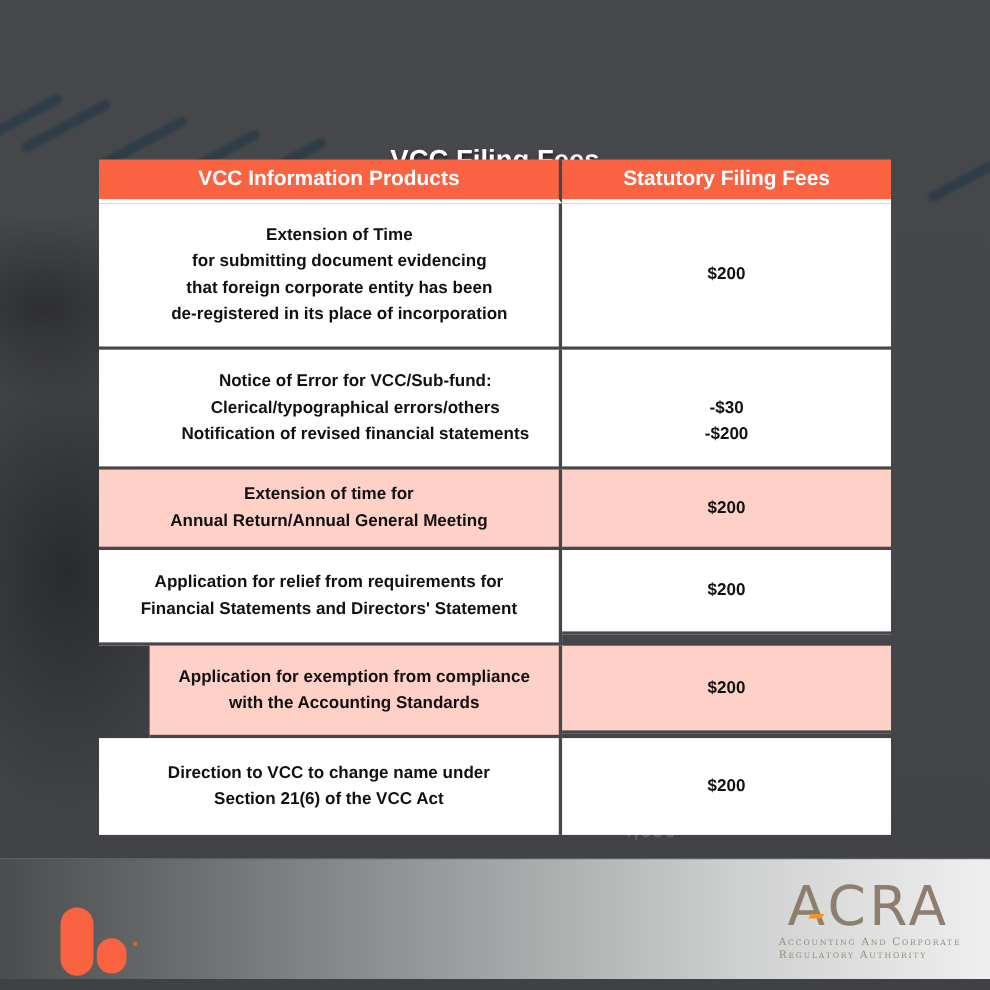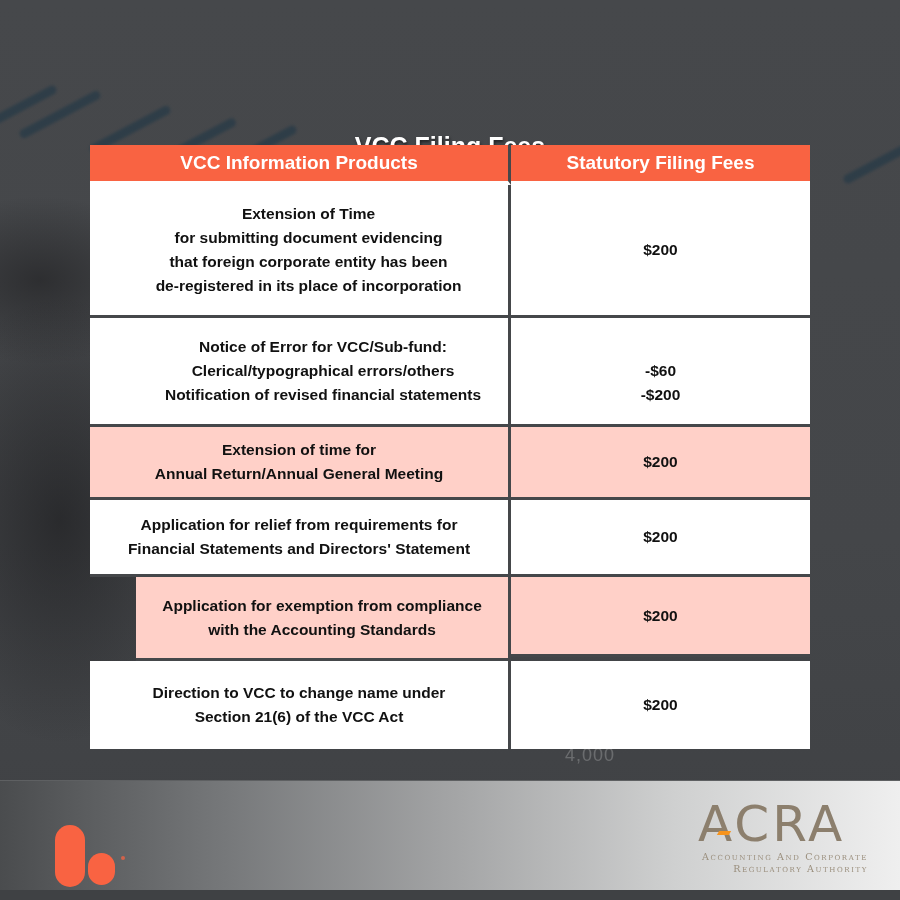--- a/index.html
+++ b/index.html
@@ -56,35 +56,35 @@
   .band {
     position: absolute; left: 0; top: 780px; width: 900px; height: 110px;
     background: linear-gradient(90deg, #4a4c4e 0%, #76787a 25%, #a3a4a5 50%, #cfd0d0 75%, #efefef 100%);
     border-top: 1px solid #5e6062;
   }
   .brand-logo { position: absolute; left: 55px; top: 44px; width: 70px; height: 66px; }
   .brand-logo .bar { position: absolute; left: 0; top: 0; width: 30px; height: 62px; background: #f96342; border-radius: 15px; }
   .brand-logo .dot { position: absolute; left: 33px; top: 28px; width: 27px; height: 32px; background: #f96342; border-radius: 14px; }
   .brand-logo .tiny { position: absolute; left: 66px; top: 31px; width: 4px; height: 4px; background: #d2634b; border-radius: 2px; }
   .acra {
-    position: absolute; left: 690px; top: 16px; width: 190px; text-align: left;
+    position: absolute; left: 708px; top: 16px; width: 190px; text-align: left;
   }
   .acra-word {
     font-family: "DejaVu Sans", sans-serif; font-size: 50px; color: #8c7f6d;
     letter-spacing: 3px; line-height: 54px; font-weight: normal; margin-left: 8px;
     position: relative;
   }
   .acra-accent {
     position: absolute; left: 20px; top: 34px; width: 12px; height: 4px;
     background: #f7941d; transform: skewX(-30deg);
   }
   .acra-sub {
     font-family: "DejaVu Serif", serif; font-size: 9.5px; color: #9a8e7c;
     letter-spacing: 1.6px; line-height: 12px; font-variant: small-caps;
-    white-space: pre-line; text-align: right; width: 178px;
+    white-space: pre-line; text-align: left; width: 178px;
   }
   .bottom-strip { position: absolute; left: 0; top: 890px; width: 900px; height: 10px; background: #3f4144; }
 </style>
 </head>
 <body>
 
 <div class="bg">
   <div class="streak" style="left:-10px;top:100px;width:70px;"></div>
   <div class="streak" style="left:15px;top:110px;width:90px;"></div>
   <div class="streak" style="left:85px;top:125px;width:90px;"></div>
@@ -103,28 +103,28 @@
   <div class="cell left white" style="height:133px;padding-left:19px;">Extension of Time
 for submitting document evidencing
 that foreign corporate entity has been
 de-registered in its place of incorporation</div>
   <div class="cell white" style="height:133px;">$200</div>
 
   <div class="cell left white" style="height:109px;padding-left:48px;">Notice of Error for VCC/Sub-fund:
 Clerical/typographical errors/others
 Notification of revised financial statements</div>
   <div class="cell white" style="height:109px;">
--$60
+-$30
 -$200</div>
 
   <div class="cell left pink" style="height:73px;">Extension of time for
 Annual Return/Annual General Meeting</div>
   <div class="cell pink" style="height:73px;">$200</div>
 
-  <div class="cell left white" style="height:77px;">Application for relief from requirements for
+  <div class="cell left white" style="height:87px;">Application for relief from requirements for
 Financial Statements and Directors' Statement</div>
   <div class="cell white" style="height:77px;">$200</div>
 
   <div class="cell left pink" style="height:84px;margin-left:46px;">Application for exemption from compliance
 with the Accounting Standards</div>
   <div class="cell pink" style="height:80px;">$200</div>
 
   <div class="cell left white last" style="height:88px;">Direction to VCC to change name under
 Section 21(6) of the VCC Act</div>
   <div class="cell white last" style="height:88px;">$200</div>

